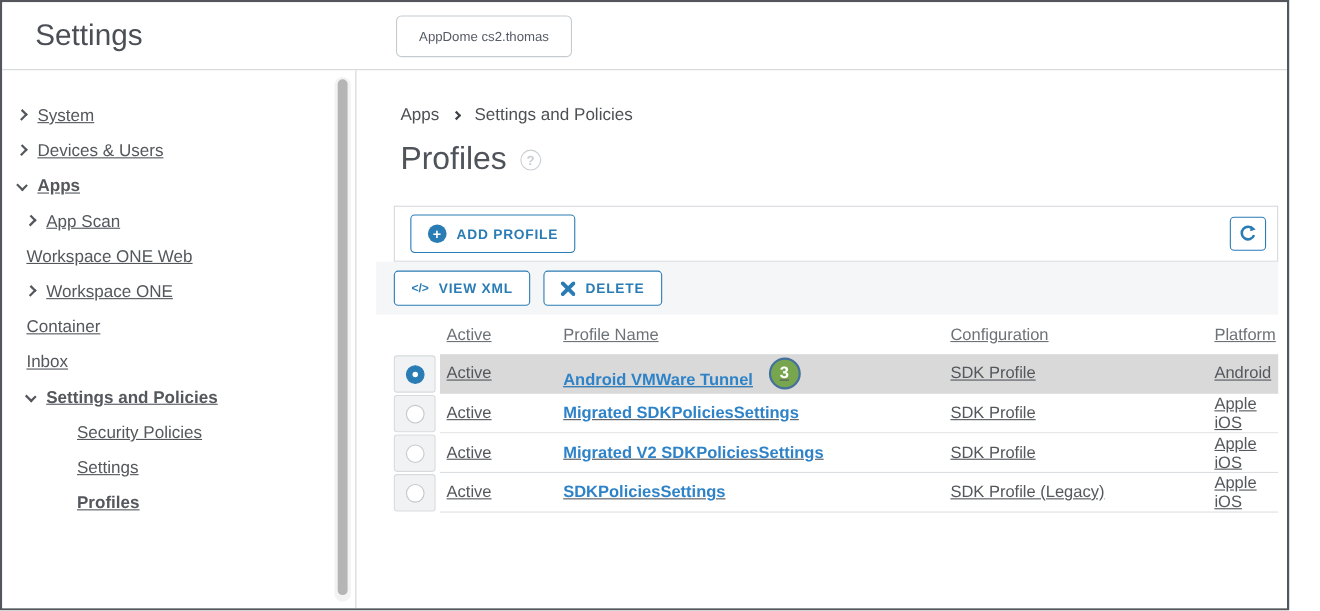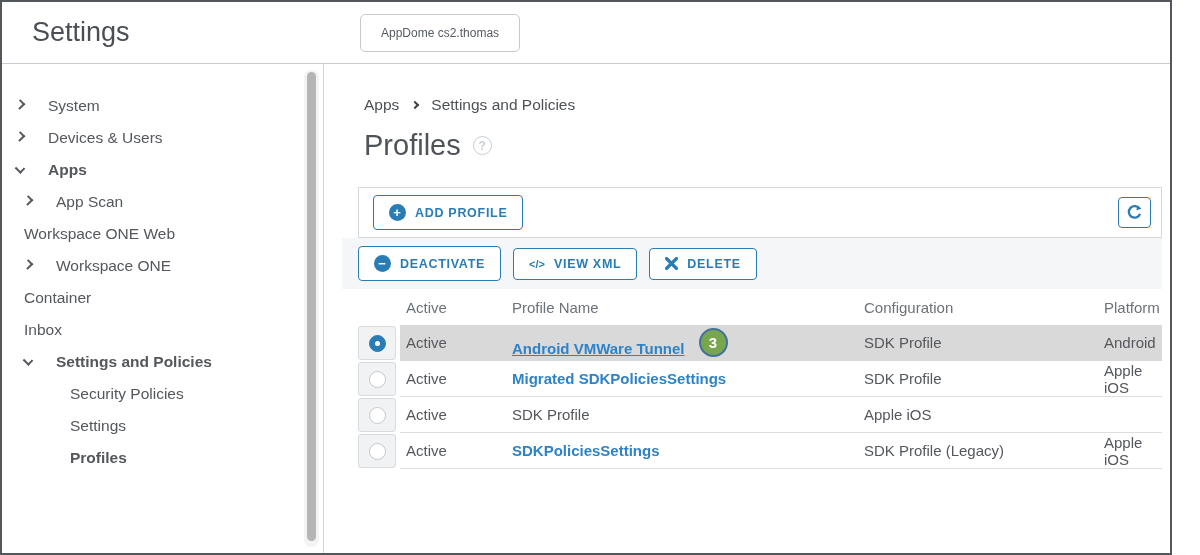--- a/index.html
+++ b/index.html
@@ -19,21 +19,21 @@
   .app-header{ height:62px; flex:0 0 62px; display:flex; align-items:center; padding-left:30px; border-bottom:1px solid #c9cccf; background:#fff; }
   .app-title{ font-size:27px; font-weight:400; color:#4b4f55; width:328px; }
   .org-btn{ background:#fff; border:1px solid #c6cbd0; border-radius:5px; padding:11px 20px; font-size:12px; color:#555a63; font-family:inherit; cursor:pointer; }
 
   
   .body{ flex:1; display:flex; min-height:0; }
 
   
   .sidebar{ width:322px; flex:0 0 322px; position:relative; border-right:1px solid #d4d4d4; background:#fff; }
   .sidebar ul{ list-style:none; padding-top:26px; }
-  .sidebar li{ display:flex; align-items:flex-start; gap:24px; padding-top:7px; padding-bottom:7px; font-size:15.5px; color:var(--text); line-height:18px; cursor:pointer; max-width:292px; }
+  .sidebar li{ display:flex; align-items:flex-start; gap:10px; padding-top:7px; padding-bottom:7px; font-size:15.5px; color:var(--text); line-height:18px; cursor:pointer; max-width:292px;text-decoration:underline; }
   .sidebar li .chev{ margin-top:4px; flex:0 0 8px; }
   .lvl1{ padding-left:14px; }
   .lvl2{ padding-left:22px; }
   .lvl2.nochev{ }
   .lvl3{ padding-left:68px; }
   .bold{ font-weight:700; color:var(--text-dark); }
   .chev{ display:inline-block; width:7px; height:7px; border-right:2px solid #53565c; border-bottom:2px solid #53565c; }
   .chev.right{ transform:rotate(-45deg); }
   .chev.down{ transform:rotate(45deg); }
   .sb-track{ position:absolute; top:6px; bottom:6px; right:4px; width:15px; background:#f3f3f3; border-radius:8px; }
@@ -59,21 +59,21 @@
   .code-glyph::before{ content:"</>"; }
   .btn.icon-only{ padding:6px 7px; }
 
   
   .action-strip{ margin:0 8px 0 18px; background:#f5f6f7; padding:8px 0 8px 16px; display:flex; align-items:center; gap:12px; }
 
   
   .table{ margin:0 8px 0 34px; }
   .thead{ display:flex; }
   .radio-spacer{ width:42px; flex:0 0 42px; }
-  .hgrid, .rgrid{ flex:1; display:grid; grid-template-columns:106px 352px 240px 1fr; align-items:center; padding-left:6px; }
+  .hgrid, .rgrid{ flex:1; display:grid; grid-template-columns:106px 352px 240px 1fr; align-items:center; padding-left:6px;text-decoration:underline; }
   .hgrid{ padding-top:10px; padding-bottom:9px; color:var(--hdr-gray); font-size:15px; }
   .trow{ display:flex; align-items:stretch; }
   .radio-cell{ width:38px; flex:0 0 38px; margin:1px 4px 1px 0; background:#f1f2f3; border:1px solid #d8dbde; border-radius:3px; display:flex; align-items:center; justify-content:center; cursor:pointer; }
   .rgrid{ min-height:36px; background:#fff; border-bottom:1px solid #dcdfe2; font-size:15px; color:var(--text); }
   .trow.selected .rgrid{ background:var(--row-hl); border-bottom-color:var(--row-hl); }
   .radio{ width:17px; height:17px; border-radius:50%; border:1.5px solid #c3c9ce; background:#fff; position:relative; }
   .radio.on{ border-color:var(--accent); background:var(--accent); }
   .radio.on::after{ content:""; position:absolute; left:50%; top:50%; width:5px; height:5px; margin:-2.5px 0 0 -2.5px; border-radius:50%; background:#fff; }
   .plink{ color:var(--link); font-weight:600; text-decoration:none; cursor:pointer; }
   .plink.underline{ text-decoration:underline; }
@@ -166,24 +166,20 @@
             <svg width="17" height="17" viewBox="0 0 16 16">
               <path d="M13.2 9.2 A5.4 5.4 0 1 1 12.6 4.4" fill="none" stroke="#2a7cb5" stroke-width="2.2"></path>
               <path d="M10.6 1.2 L14.6 4.4 L9.8 5.9 Z" fill="#2a7cb5"></path>
             </svg>
           </span>
         </button>
       </div>
 
       <div class="action-strip">
         <button class="btn">
-          <span class="circle-icon minus"></span>
-          <span>DEACTIVATE</span>
-        </button>
-        <button class="btn">
           <span class="code-glyph"></span>
           <span>VIEW XML</span>
         </button>
         <button class="btn">
           <span class="x-icon">
             <svg width="13" height="13" viewBox="0 0 12 12">
               <path d="M1.5 1.5 L10.5 10.5 M10.5 1.5 L1.5 10.5" stroke="#2a7cb5" stroke-width="3.2" stroke-linecap="round"></path>
             </svg>
           </span>
           <span>DELETE</span>
@@ -230,20 +226,23 @@
             <div>Apple iOS</div>
           </div>
         </div>
 
         <div class="trow">
           <div class="radio-cell">
             <span class="radio"></span>
           </div>
           <div class="rgrid">
             <div>Active</div>
+            <div class="name-cell">
+              <a class="plink">Migrated V2 SDKPoliciesSettings</a>
+            </div>
             <div>SDK Profile</div>
             <div>Apple iOS</div>
           </div>
         </div>
 
         <div class="trow">
           <div class="radio-cell">
             <span class="radio"></span>
           </div>
           <div class="rgrid">

